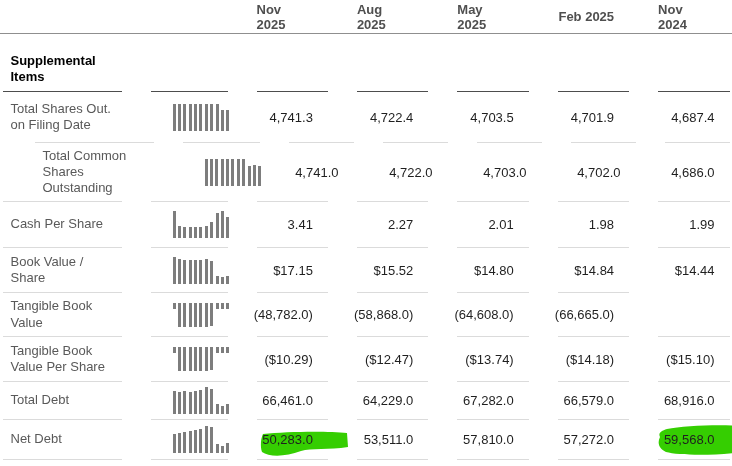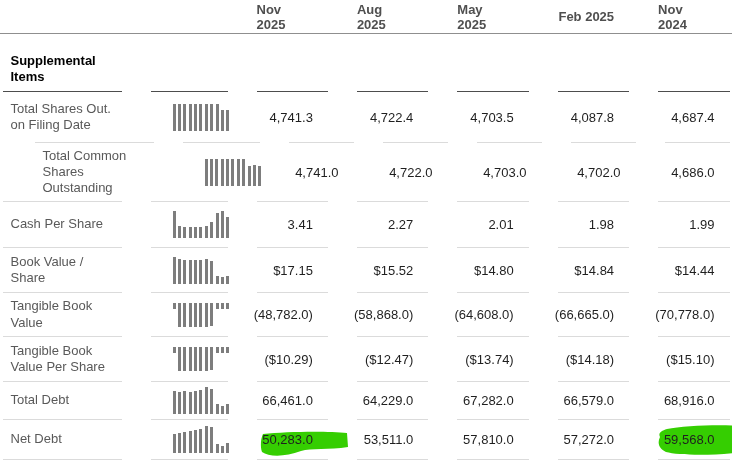--- a/index.html
+++ b/index.html
@@ -112,21 +112,21 @@
         <div class="cell value-cell">
           <span>4,741.3</span>
         </div>
         <div class="cell value-cell">
           <span>4,722.4</span>
         </div>
         <div class="cell value-cell">
           <span>4,703.5</span>
         </div>
         <div class="cell value-cell">
-          <span>4,087.8</span>
+          <span>4,701.9</span>
         </div>
         <div class="cell value-cell">
           <span>4,687.4</span>
         </div>
       </div>
       <div class="t-row" data-ri="1">
         <div class="cell">
           <span class="label-cell">Total Common Shares Outstanding</span>
         </div>
         <div class="cell spark-cell">
@@ -254,23 +254,20 @@
         </div>
         <div class="cell value-cell">
           <span>(58,868.0)</span>
         </div>
         <div class="cell value-cell">
           <span>(64,608.0)</span>
         </div>
         <div class="cell value-cell">
           <span>(66,665.0)</span>
         </div>
-        <div class="cell value-cell">
-          <span>(70,778.0)</span>
-        </div>
       </div>
       <div class="t-row" data-ri="5">
         <div class="cell">
           <span class="label-cell">Tangible Book Value Per Share</span>
         </div>
         <div class="cell spark-cell">
           <div class="spark down">
             <div class="bar" style="height: 6px; background: rgb(125, 125, 125);"></div>
             <div class="bar" style="height: 24px; background: rgb(125, 125, 125);"></div>
             <div class="bar" style="height: 24px; background: rgb(125, 125, 125);"></div>

